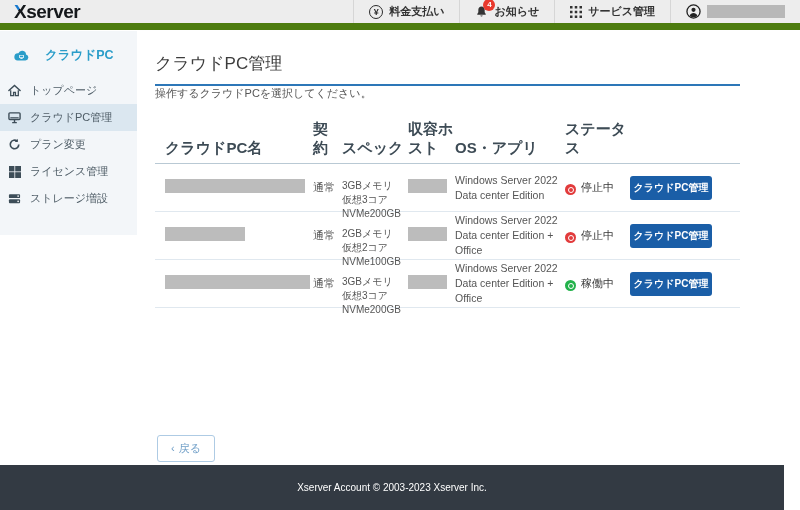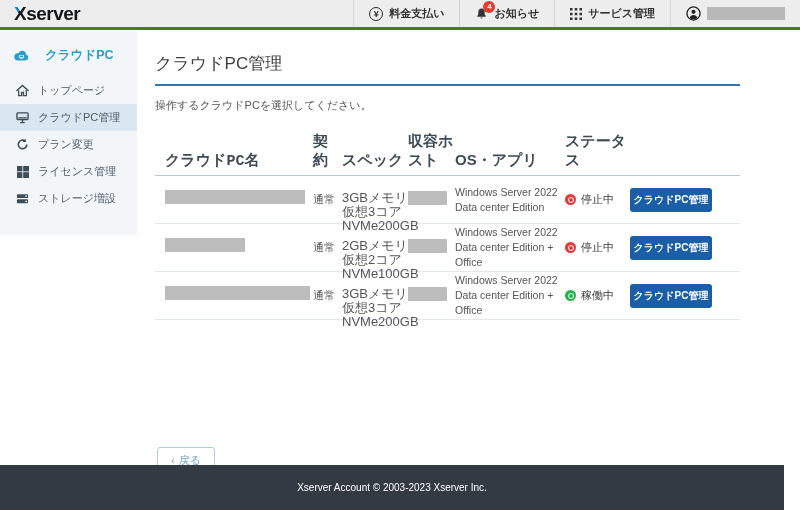--- a/index.html
+++ b/index.html
@@ -4,21 +4,21 @@
 <style>
   * { margin:0; padding:0; box-sizing:border-box; }
   html,body { width:800px; height:510px; }
   body {
     position:relative; overflow:hidden; background:#fff;
     font-family:"Liberation Sans","DejaVu Sans",sans-serif; color:#333;
   }
   
   .topbar {
     position:absolute; top:0; left:0; right:0; height:30px;
-    background:#ededed; border-bottom:3px solid #4d7c0f;
+    background:#ededed; border-bottom:7px solid #4d7c0f;
     display:flex; align-items:center; padding-left:14px;
   }
   .logo { font-size:19px; font-weight:bold; color:#15181b; letter-spacing:-0.5px; cursor:pointer; }
   .logo .logo-x { color:#15181b; }
   @supports ((-webkit-background-clip:text) or (background-clip:text)) {
     .logo .logo-x {
       background:linear-gradient(135deg,#1779cf 42%,#15181b 42%);
       -webkit-background-clip:text; background-clip:text; color:transparent;
     }
   }
@@ -43,48 +43,48 @@
   
   .sidebar {
     position:absolute; top:31px; left:0; width:137px; height:204px;
     background:#f3f6f9; padding-top:11px;
   }
   .brand {
     display:flex; align-items:center; gap:16px; padding-left:14px; height:26px;
     color:#2a9dc9; font-size:12.5px; font-weight:bold; cursor:pointer; margin-bottom:9px;
   }
   .side-item {
-    display:flex; align-items:center; gap:8px; padding-left:15px; height:27px;
+    display:flex; align-items:center; gap:8px; padding-left:7px; height:27px;
     font-size:11px; color:#4e5c66; cursor:pointer; white-space:nowrap;
   }
   .side-item.active { background:#dbe7f0; }
   .icon-box { width:15px; display:flex; justify-content:center; flex:none; }
   
   .main { position:absolute; top:30px; left:155px; width:585px; }
   .page-title {
     margin-top:22px; font-size:17px; font-weight:500; color:#3c3c3c;
     padding-bottom:9px; border-bottom:2px solid #2d77b8;
   }
-  .page-desc { margin-top:12px; font-size:11px; color:#555; }
+  .page-desc { font-size:11px; color:#555; }
   .table { margin-top:8px; }
   .thead {
     display:flex; align-items:flex-end; padding:6px 28px 5px 10px;
     border-bottom:1px solid #b9c9d4;
   }
   .thead > div { font-size:15px; font-weight:bold; color:#3d4b55; }
   .trow {
     display:flex; align-items:center; height:48px; padding:0 28px 0 10px;
     border-bottom:1px solid #e0e8ef;
   }
-  .c-name{width:148px;font-family:Liberation Mono, monospace;} .c-contract{width:29px;} .c-spec{width:66px;margin-top:24px;}
+  .c-name{width:148px;} .c-contract{width:29px;} .c-spec{width:66px;margin-top:24px;}
   .c-host{width:47px;} .c-os{width:110px;} .c-status{width:65px;} .c-action{width:82px;}
   .contract-val { font-size:11px; color:#555; }
-  .spec-line { font-size:13px; color:#555; line-height:14px; }
+  .spec-line { font-size:10px; color:#555; line-height:14px; }
   .os-text { font-size:10.5px; color:#555; line-height:15px; padding-right:4px; }
-  .status { display:flex; align-items:center; gap:5px; font-size:11px; color:#333; }
+  .status { display:flex; align-items:flex-end; gap:5px; font-size:11px; color:#333; }
   .status-dot {
     width:11px; height:11px; border-radius:50%; flex:none;
     display:flex; align-items:center; justify-content:center;
   }
   .status-dot-inner { width:6px; height:6px; border:1.5px solid #fff; border-radius:50%; }
   .manage-btn {
     width:82px; height:24px; background:#1a5ea7; color:#fff; border:none;
     border-radius:3px; font-size:10px; font-weight:bold; cursor:pointer;
     font-family:inherit;
   }

